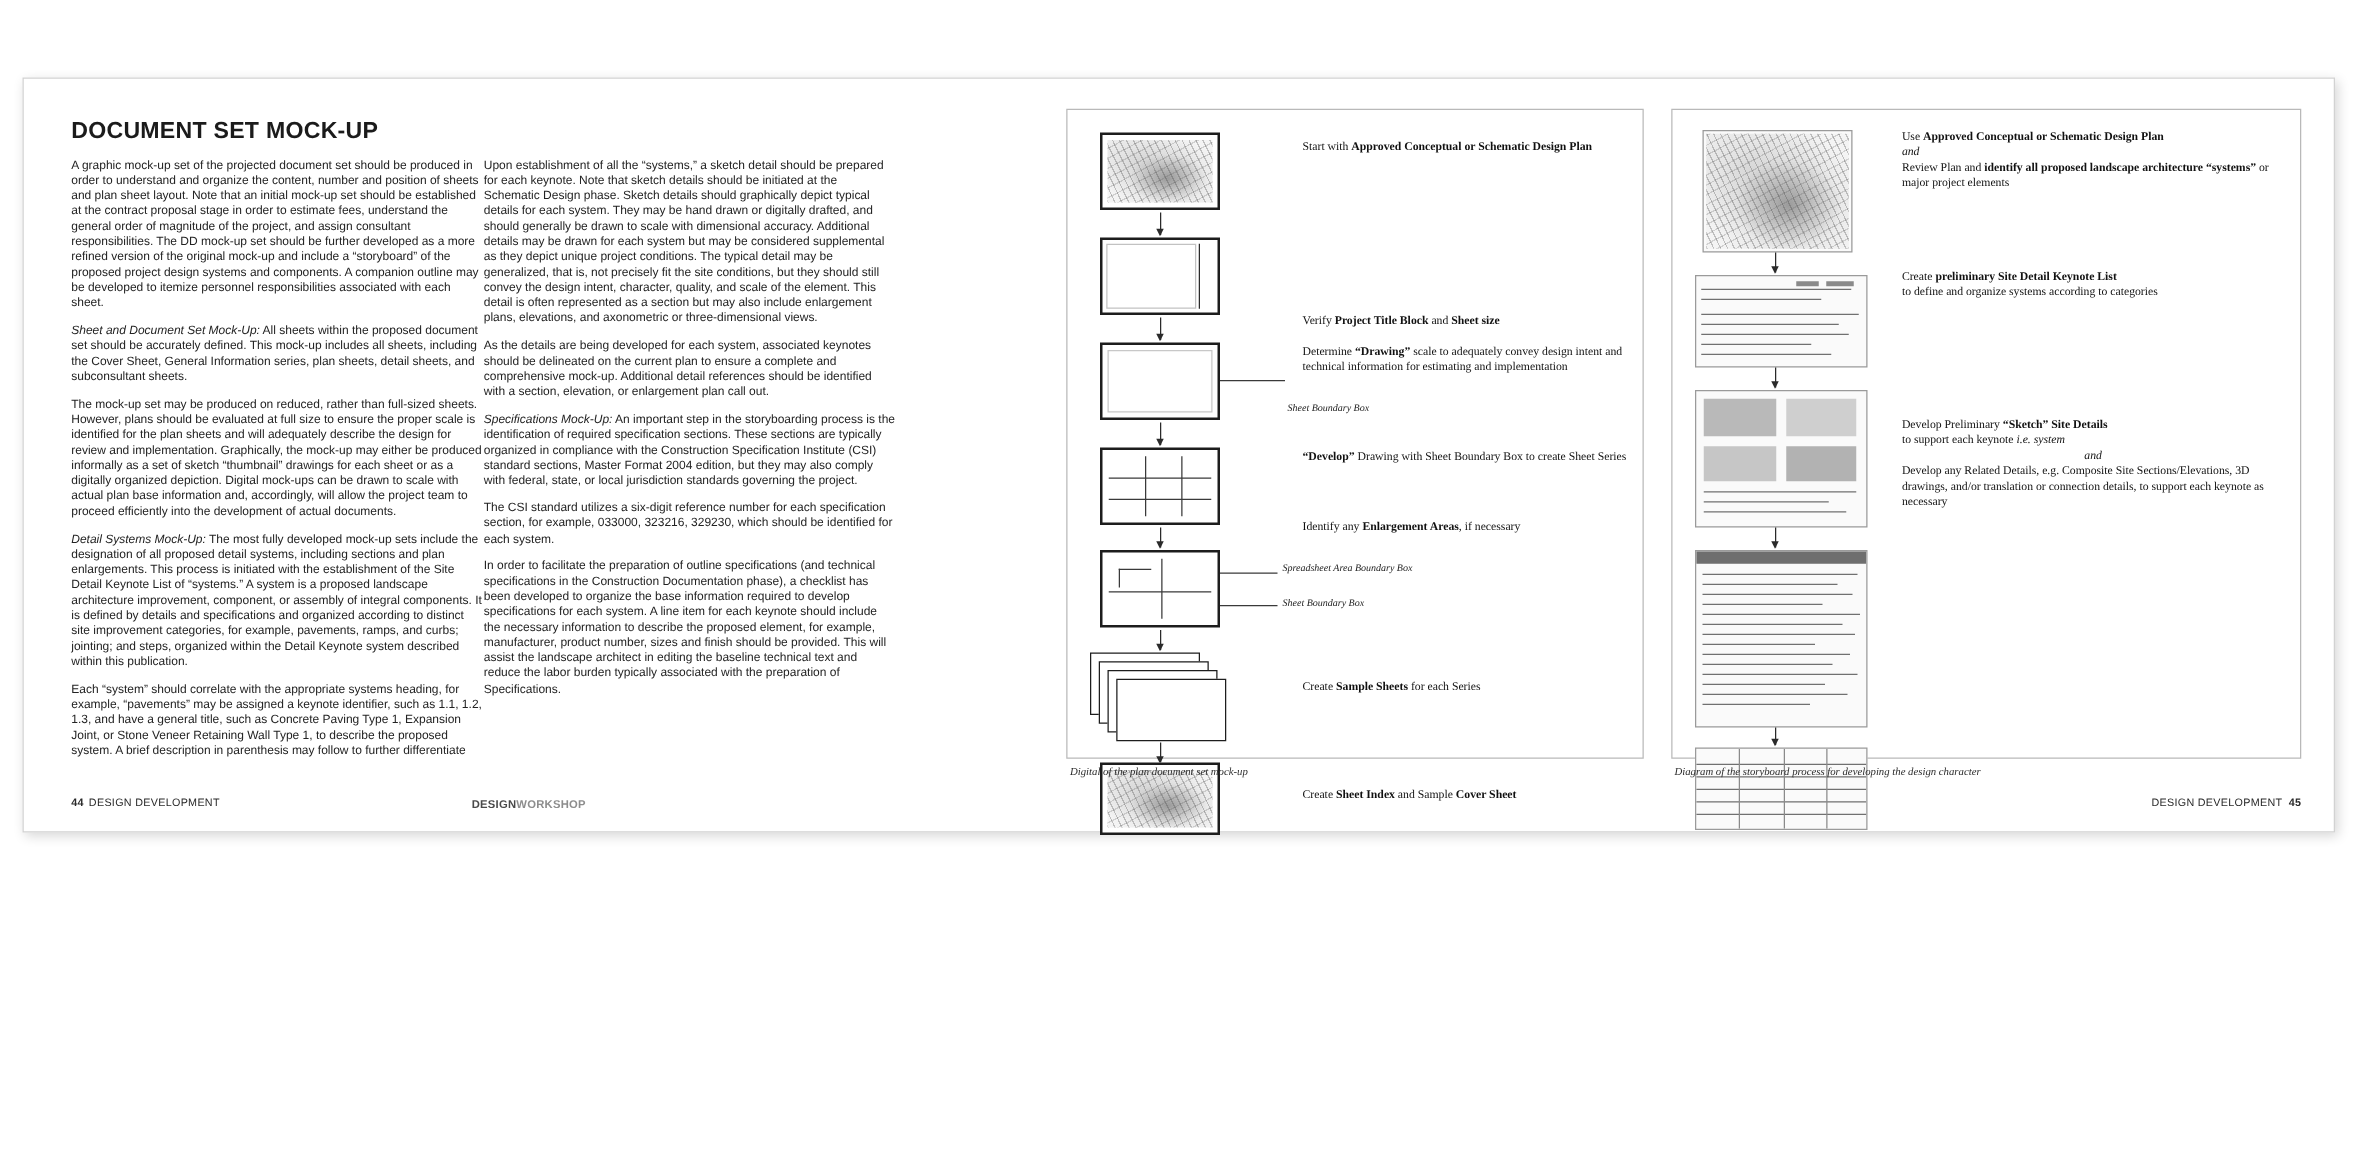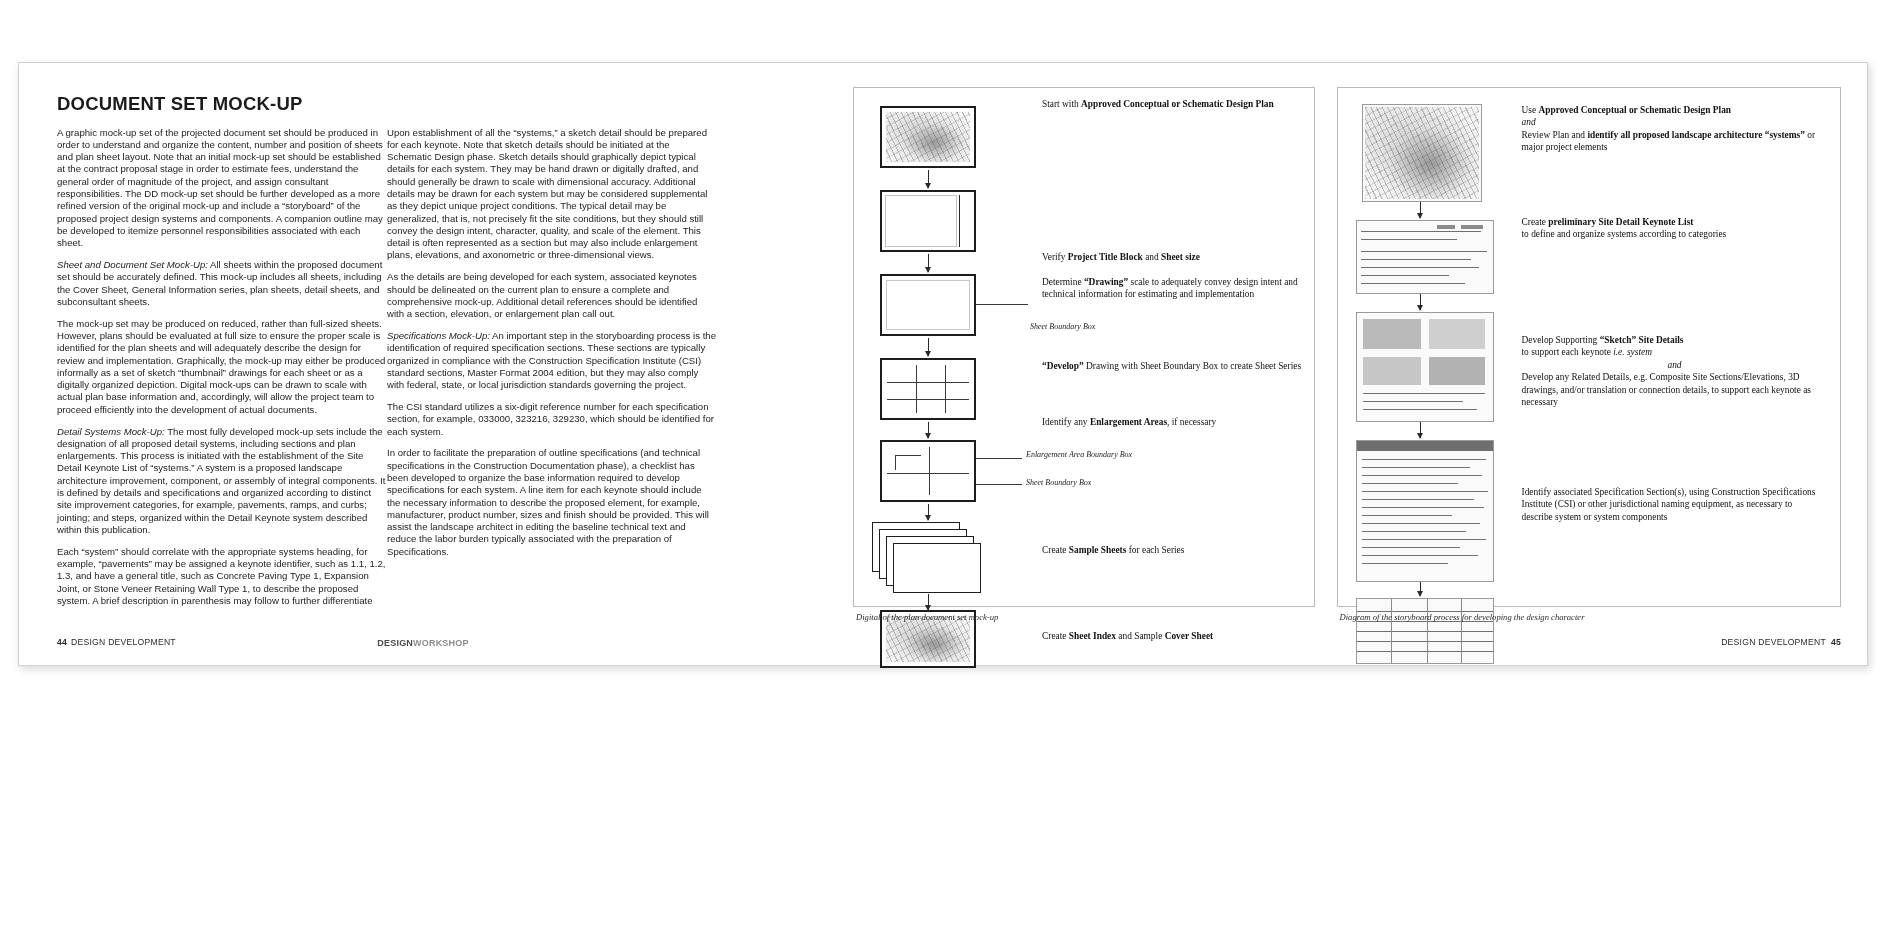--- a/index.html
+++ b/index.html
@@ -211,37 +211,37 @@
             <div class="stack-sheet" style="left:10px;top:424px;width:88px;height:50px;"></div>
             <div class="stack-sheet" style="left:17px;top:431px;width:88px;height:50px;"></div>
             <div class="stack-sheet" style="left:24px;top:438px;width:88px;height:50px;"></div>
             <div class="stack-sheet" style="left:31px;top:445px;width:88px;height:50px;"></div>
             <div class="arrow" style="left:66px;top:496px;height:16px;"></div>
 
             <div class="thumb" style="left:18px;top:512px;width:96px;height:58px;">
               <div class="plan-art"></div>
             </div>
 
-            <div class="lbl" style="left:180px;top:0;width:260px;">
+            <div class="lbl" style="left:180px;top:14px;width:260px;">
               <span>Start with </span><b>Approved Conceptual or Schematic Design Plan</b>
             </div>
             <div class="lbl" style="left:180px;top:110px;width:270px;margin-top:43px;">
               <span>Verify </span><b>Project Title Block</b><span> and </span><b>Sheet size</b>
             </div>
             <div class="lbl" style="left:180px;top:178px;width:264px;">
               <span>Determine </span><b>“Drawing”</b><span> scale to adequately convey design intent and technical information for estimating and implementation</span>
             </div>
             <div class="sm-lbl" style="left:168px;top:224px;">Sheet Boundary Box</div>
             <div class="lbl" style="left:180px;top:262px;width:268px;">
               <b>“Develop”</b><span> Drawing with Sheet Boundary Box to create Sheet Series</span>
             </div>
             <div class="lbl" style="left:180px;top:318px;width:268px;">
               <span>Identify any </span><b>Enlargement Areas</b><span>, if necessary</span>
             </div>
-            <div class="sm-lbl" style="left:164px;top:352px;width:110px;">Enlargement Area Boundary Box</div>
+            <div class="sm-lbl" style="left:164px;top:352px;width:110px;">Spreadsheet Area Boundary Box</div>
             <div class="sm-lbl" style="left:164px;top:380px;">Sheet Boundary Box</div>
             <div class="lbl" style="left:180px;top:446px;width:268px;">
               <span>Create </span><b>Sample Sheets</b><span> for each Series</span>
             </div>
             <div class="lbl" style="left:180px;top:532px;width:268px;">
               <span>Create </span><b>Sheet Index</b><span> and Sample </span><b>Cover Sheet</b>
             </div>
           </div>
           <div class="panel-caption">Digital of the plan document set mock-up</div>
         </div>
@@ -313,29 +313,26 @@
               <i>and</i><br>
               <span>Review Plan and </span><b>identify all proposed landscape architecture “systems”</b><span> or major project elements</span>
             </div>
 
             <div class="lbl" style="left:176px;top:118px;width:300px;">
               <span>Create </span><b>preliminary Site Detail Keynote List</b><br>
               <span>to define and organize systems according to categories</span>
             </div>
 
             <div class="lbl" style="left:176px;top:236px;width:306px;">
-              <span>Develop Supporting </span><b>“Sketch” Site Details</b><br>
+              <span>Develop Preliminary </span><b>“Sketch” Site Details</b><br>
               <span>to support each keynote </span><i>i.e. system</i><br>
               <span style="display:block;text-align:center;"><i>and</i></span>
               <span>Develop any Related Details, e.g. Composite Site Sections/Elevations, 3D drawings, and/or translation or connection details, to support each keynote as necessary</span>
             </div>
 
-            <div class="lbl" style="left:176px;top:388px;width:300px;">
-              <span>Identify associated Specification Section(s), using Construction Specifications Institute (CSI) or other jurisdictional naming equipment, as necessary to describe system or system components</span>
-            </div>
 
 
           </div>
           <div class="panel-caption">Diagram of the storyboard process for developing the design character</div>
         </div>
       </div>
 
       <div class="footer-r">
         <span>DESIGN DEVELOPMENT</span><b>45</b>
       </div>

